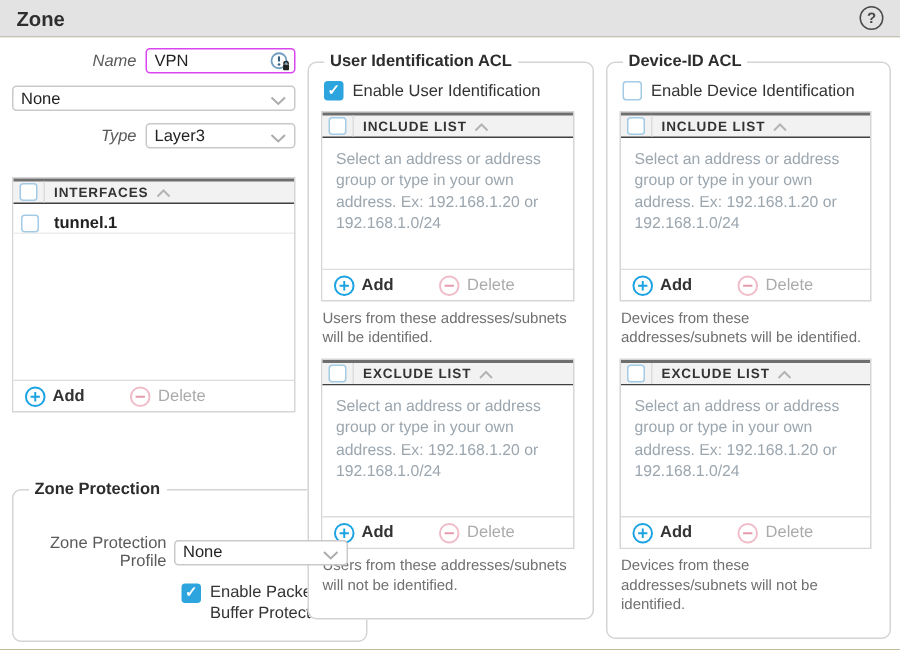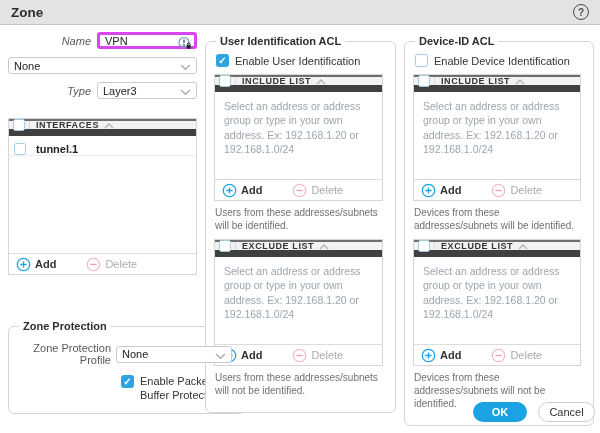--- a/index.html
+++ b/index.html
@@ -22,21 +22,21 @@
   }
   
   .dlg-body { position:relative; height:408px; padding:7px 8px; display:flex; gap:8px; background:#fff; }
   .col-left  { width:189px; flex:none; }
   .col-mid   { width:191px; flex:none; }
   .col-right { width:190px; flex:none; }
   
   .form-row { display:flex; align-items:center; margin-bottom:8px; }
   .form-label { width:89px; text-align:right; padding-right:6px; color:#5a5a5a; flex:none;font-style:italic; }
   .text-input {
-    position:relative; flex:1; height:17px; border:3px solid #d946ef; border-radius:3px;
+    position:relative; flex:1; height:17px; border:1px solid #d946ef; border-radius:3px;
     background:#fff; display:flex; align-items:center; padding:0 16px 0 5px;
   }
   .text-input input {
     border:none; outline:none; width:100%; font-family:inherit; font-size:11px; color:#222; background:transparent;
   }
   .input-icon { position:absolute; right:2px; top:1px; }
   .select {
     position:relative; flex:1; height:17px; border:1px solid #c9c9c9; border-radius:3px; background:#fff;
     display:flex; align-items:center; padding:0 18px 0 5px; color:#222; cursor:pointer;
   }
@@ -48,21 +48,21 @@
   }
   .cb.checked { background:#2da4de; border-color:#2da4de; position:relative; }
   .cb.checked::after {
     content:"\2713"; position:absolute; left:0; top:0; width:100%; height:100%;
     color:#fff; font-size:10px; line-height:12px; text-align:center; font-weight:700;
   }
   
   .listbox { border:1px solid #d6d6d6; background:#fff; }
   .listbox-header {
     display:flex; align-items:center; height:17px; background:#f2f2f2;
-    border-top:2px solid #6e6e6e; border-bottom:7px solid #404040;
+    border-top:2px solid #6e6e6e; border-bottom:1px solid #404040;
   }
   .hdr-cb-cell { width:21px; display:flex; justify-content:center; align-items:center; border-right:1px solid #dcdcdc; height:100%; }
   .hdr-cb-cell .cb, .row-cb-cell .cb { width:12px; height:12px; }
   .listbox-title { font-size:9px; font-weight:700; letter-spacing:.6px; color:#333; margin-left:6px; }
   .sort-caret { margin-left:5px; margin-top:1px; }
   .listbox-body { position:relative; background:#fff; }
   .placeholder { padding:7px 9px 0 9px; font-size:10.5px; line-height:1.38; color:#9ba6af; }
   .iface-row { display:flex; align-items:flex-end; height:20px; border-bottom:1px solid #ededed; }
   .row-cb-cell { width:21px; display:flex; justify-content:center; }
   .iface-name { margin-left:6px; font-weight:600; color:#222; }
@@ -75,21 +75,21 @@
   .action .lbl-del { color:#ababab; }
   
   fieldset {
     border:1px solid #d4d4d4; border-radius:6px; padding:6px 12px 8px 8px; margin-top:3px; background:#fff;
   }
   legend { font-size:11px; font-weight:700; color:#2d2d2d; padding:0 4px; margin-left:2px; }
   .enable-row { display:flex; align-items:center; gap:6px; margin:1px 0 7px 2px; }
   .caption { font-size:10px; color:#707070; line-height:1.3; margin:5px 1px 7px 1px; }
   
   .zp-fieldset { margin-top:45px; }
-  .zp-row1 { display:flex; align-items:center; margin-top:4px; }
+  .zp-row1 { display:flex; align-items:center; margin-top:18px; }
   .zp-label { width:99px; text-align:right; padding-right:5px; color:#5a5a5a; flex:none; }
   .zp-row2 { display:flex; gap:6px; margin:8px 0 2px 104px; align-items:flex-start; }
   .zp-row2 .cb { margin-top:1px; }
   .wrap-label { width:92px; line-height:1.3; color:#333; }
   .iface-listbox { margin-top:19px; }
   .iface-body { height:117px; }
   .acl-body { height:87px; }
   
   .btn-bar { position:absolute; right:5px; bottom:11px; display:flex; gap:11px; }
   .btn { height:20px; border-radius:10px; font-size:11px; display:flex; align-items:center; justify-content:center; cursor:pointer; font-family:inherit; }
@@ -340,19 +340,15 @@
                   <path d="M4.4 7.5 h6.2" stroke="#e59aae" stroke-width="1.3"></path>
                 </svg>
               <span class="lbl-del">Delete</span>
             </span>
           </div>
         </div>
         <div class="caption">Devices from these addresses/subnets will not be identified.</div>
       </fieldset>
     </div>
 
-    <div class="btn-bar">
-      <button class="btn btn-ok">OK</button>
-      <button class="btn btn-cancel">Cancel</button>
-    </div>
 
   </div>
 </div>
 
 </body></html>

